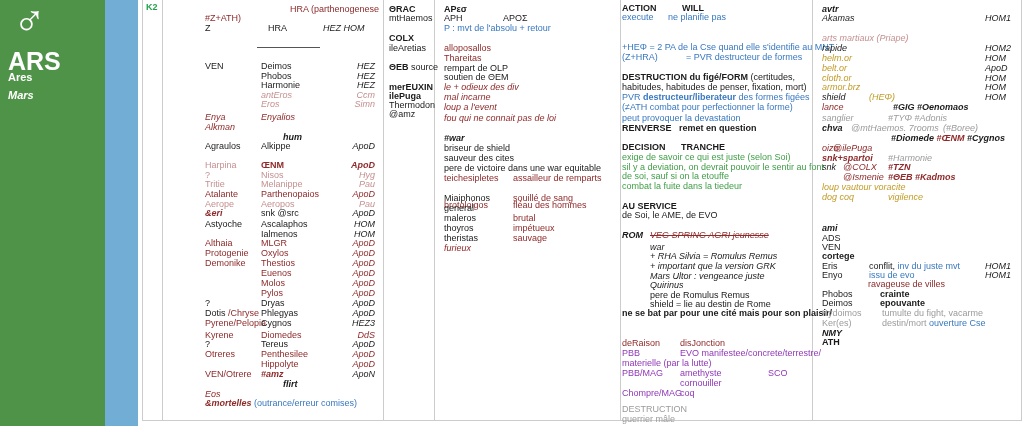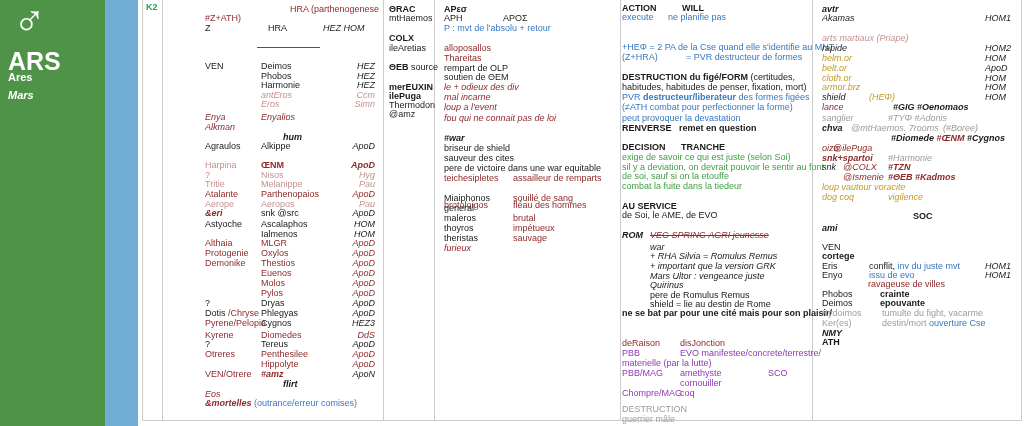--- a/index.html
+++ b/index.html
@@ -323,24 +323,22 @@
     </div>
   <div class="ln" style="top:143px"><span class="dr i">oizo</span><span class="sub dr i" style="left:11px">@ilePuga</span></div>
   <div class="ln" style="top:153px"><span class="dr b i">snk+spartoi</span><span class="sub gy i" style="left:66px">#Harmonie</span></div>
   <div class="ln" style="top:162px"><span class="i">snk</span><span class="sub dr i" style="left:21px">@COLX</span><span class="sub dr b i" style="left:66px">#TZN</span></div>
   <div class="ln" style="top:172px">
       <span class="sub dr i" style="left:21px">@Ismenie</span>
       <span class="sub dr b i" style="left:66px">#ΘEB #Kadmos</span>
     </div>
   <div class="ln or i" style="top:182px">loup vautour voracite</div>
   <div class="ln" style="top:192px"><span class="or i">dog coq</span><span class="sub or i" style="left:66px">vigilence</span></div>
-  <div class="ln" style="top:211px">
-      <span class="sub b" style="left:91px">SOC</span>
-    </div>
   <div class="ln b i" style="top:223px">ami</div>
+  <div class="ln" style="top:233px">ADS</div>
   <div class="ln" style="top:242px">VEN</div>
   <div class="ln b" style="top:251px">cortege</div>
   <div class="ln" style="top:261px"><span>Eris</span><span class="sub" style="left:47px"><span>conflit, </span><span class="bl">inv du juste mvt</span></span><span class="sub i" style="left:163px">HOM1</span></div>
   <div class="ln" style="top:270px"><span>Enyo</span><span class="sub bl" style="left:47px">issu de evo</span><span class="sub i" style="left:163px">HOM1</span></div>
   <div class="ln" style="top:279px">
       <span class="sub dr" style="left:46px">ravageuse de villes</span>
     </div>
   <div class="ln" style="top:289px"><span>Phobos</span><span class="sub b" style="left:58px">crainte</span></div>
   <div class="ln" style="top:298px"><span>Deimos</span><span class="sub b" style="left:58px">epouvante</span></div>
   <div class="ln" style="top:308px"><span class="gy">Kydoimos</span><span class="sub gy" style="left:60px">tumulte du fight, vacarme</span></div>

